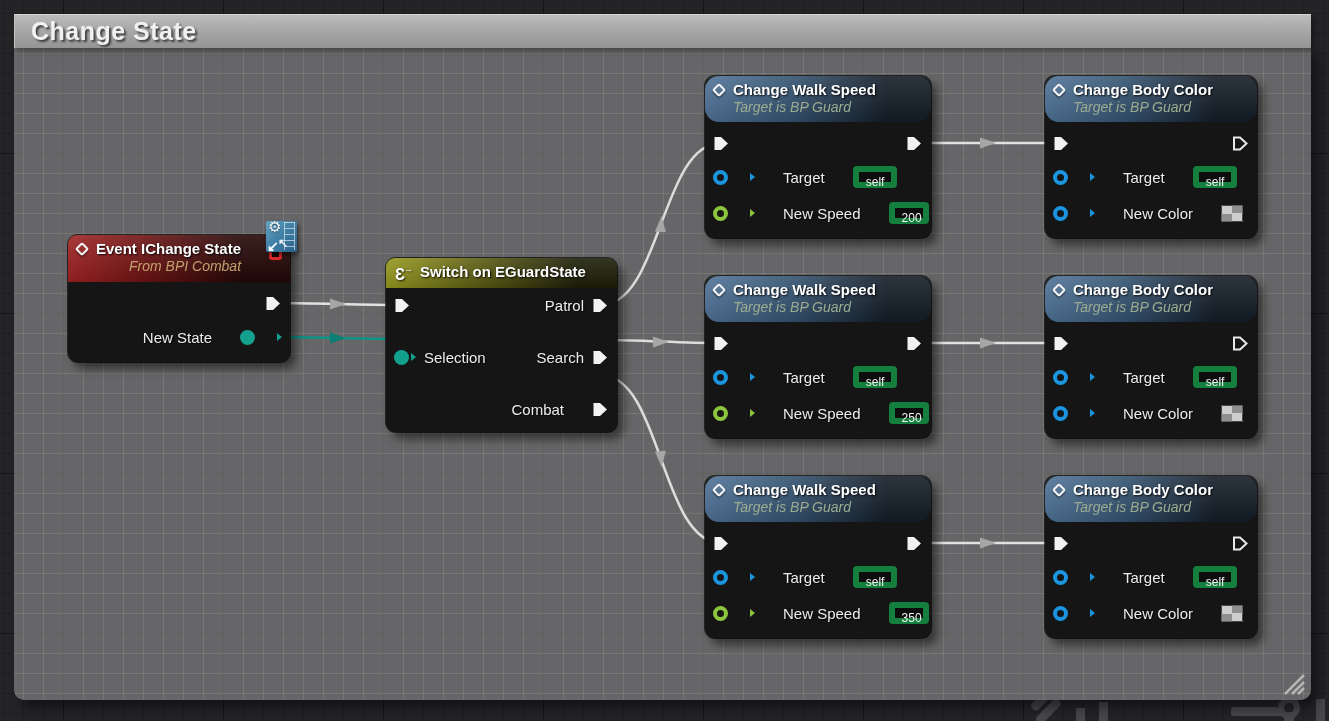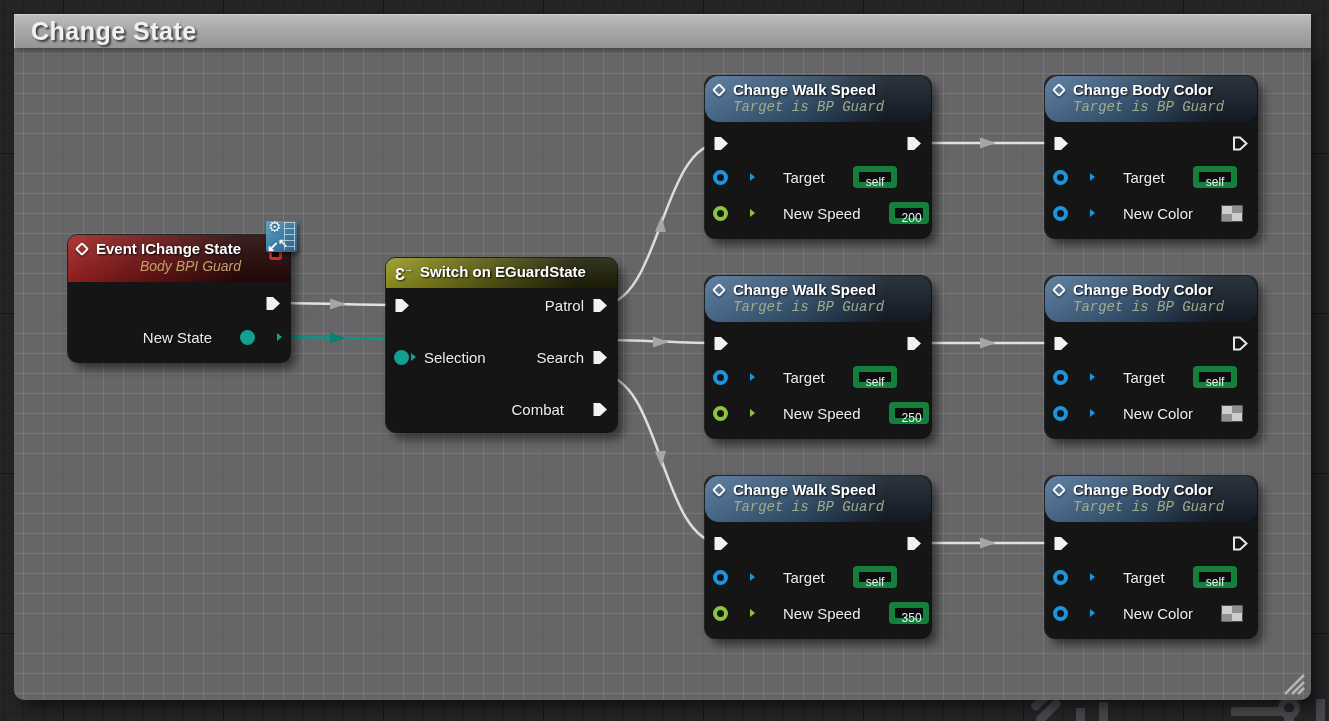--- a/index.html
+++ b/index.html
@@ -58,21 +58,21 @@
                  linear-gradient(90deg,#a12323 0%,#6c1313 35%,#250707 78%); }
   .hdr-switch  { background:linear-gradient(rgba(255,255,255,0.10),rgba(0,0,0,0.12)),
                  linear-gradient(90deg,#97991f 0%,#5c5d12 40%,#1e1f08 82%); }
   .hdr-func    { background:linear-gradient(rgba(255,255,255,0.10),rgba(0,0,0,0.12)),
                  linear-gradient(90deg,#507499 0%,#33516e 40%,#141d28 80%);border-radius:14px; }
   .hdr-text { margin-left:9px; }
   .node-title { font-size:15px; font-weight:bold; color:#ffffff; line-height:19px;
                 text-shadow:1px 1px 2px rgba(0,0,0,0.9); white-space:nowrap; }
   .node-sub   { font-size:14px; font-style:italic; line-height:17px; white-space:nowrap; }
   .sub-event  { color:#c2a06d; }
-  .sub-func   { color:#9dab90;font-family:Liberation Mono, monospace; }
+  .sub-func   { color:#9dab90; }
   .diamond { width:10px; height:10px; border:2px solid #f2f2f2; transform:rotate(45deg);
              border-radius:2px; margin-top:5px; flex:none;
              box-shadow:1px 1px 2px rgba(0,0,0,0.6); }
   .switch-glyph { font-size:16px; font-weight:bold; color:#ffffff; line-height:20px;
                   text-shadow:1px 1px 2px rgba(0,0,0,0.8); }
   .switch-glyph .sup { font-size:9px; vertical-align:8px; margin-left:-1px; }
   .red-badge { position:absolute; right:8px; top:12px; width:13px; height:13px;
                border:3px solid #dd2a2a; border-radius:3px; background:#1c0404; }
   
   .row { display:flex; align-items:center; padding:0 8px; height:26px;gap:20px; }
@@ -162,21 +162,21 @@
       <path d="M-8,-5.5 L8,0 L-8,5.5 Z" fill="#a6a6a6" transform="translate(988,343)"></path>
       <path d="M-8,-5.5 L8,0 L-8,5.5 Z" fill="#a6a6a6" transform="translate(988,543)"></path>
     </g>
   </svg>
 
   <div class="node" style="left:68px; top:235px; width:222px;">
     <div class="hdr hdr-event" style="position:relative; height:47px;text-align:right;">
       <span class="diamond"></span>
       <div class="hdr-text">
         <div class="node-title">Event IChange State</div>
-        <div class="node-sub sub-event">Body BPI Guard</div>
+        <div class="node-sub sub-event">From BPI Combat</div>
       </div>
       <span class="red-badge"></span>
     </div>
     <div class="row mt8" style="justify-content:flex-end;">
       <svg class="exec-pin" viewBox="0 0 17 17">
         <path d="M1.5,2 L8,2 L15,8.5 L8,15 L1.5,15 Z" fill="#f2f2f2"></path>
         </svg>
     </div>
     <div class="row mt8" style="justify-content:flex-end;">
       <span class="pin-label">New State</span>

